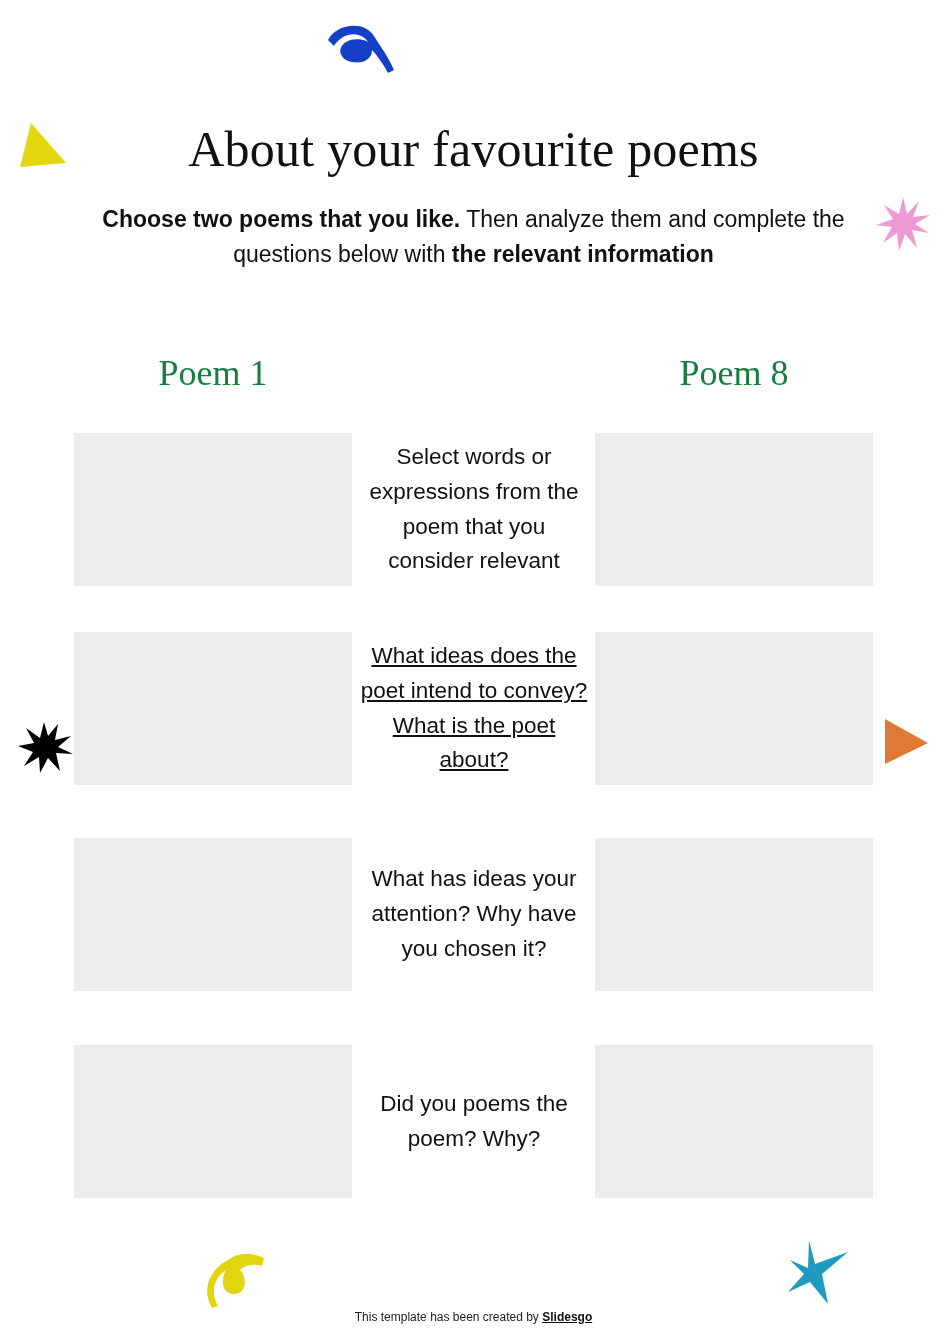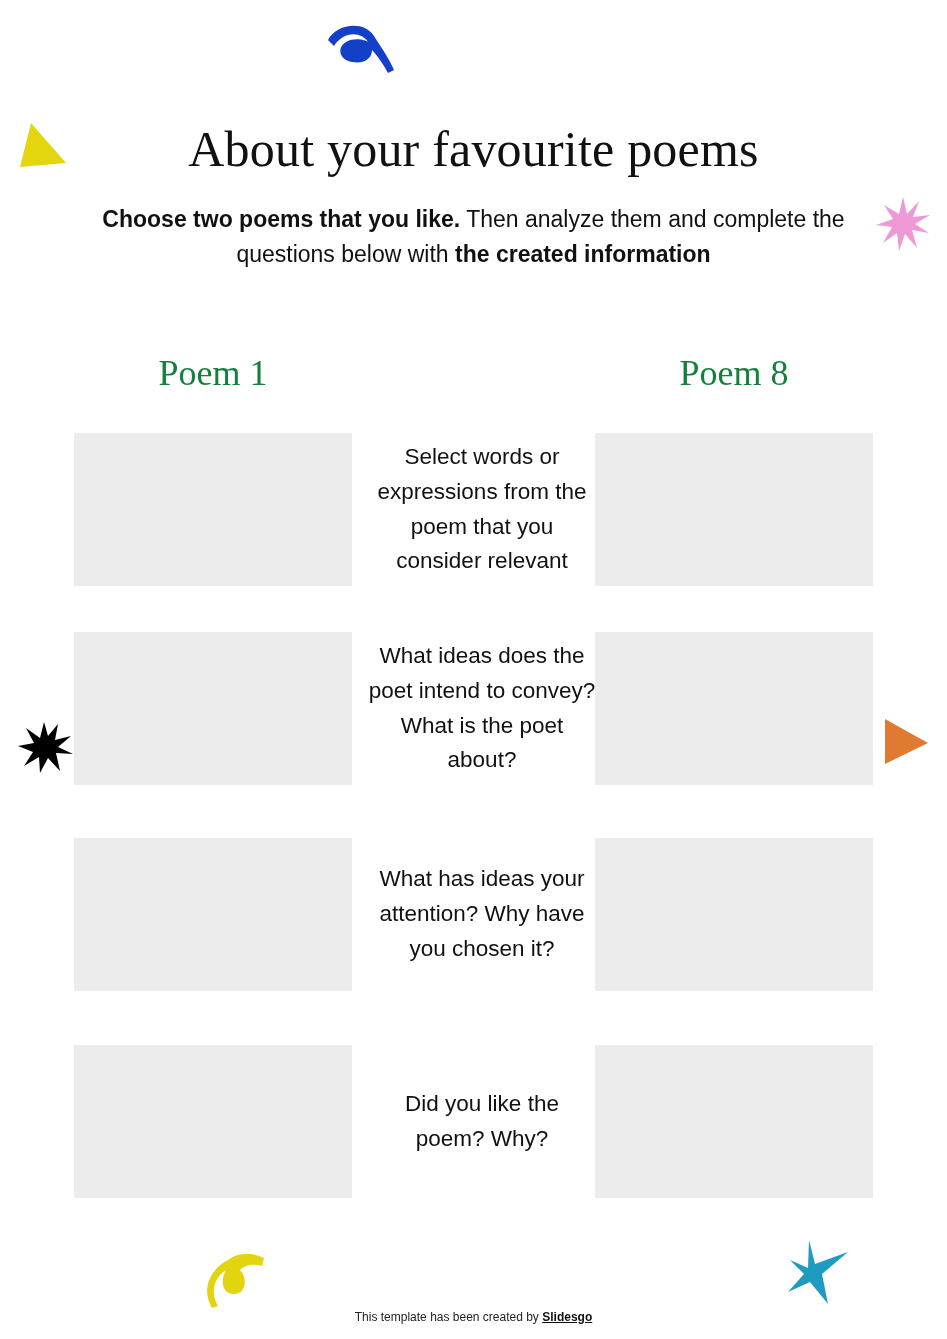--- a/index.html
+++ b/index.html
@@ -17,21 +17,21 @@
       font-size: 23px; line-height: 35px; color: #111;
     }
     .subtitle b { font-weight: bold; }
     .poem-head {
       top: 348px; width: 278px; text-align: center;
       font-family: "Liberation Serif", "DejaVu Serif", serif;
       font-size: 36px; line-height: 50px; color: #15803d;
     }
     .box { background: #ececec; width: 278px; height: 153px; }
     .question {
-      left: 368px; width: 228px; text-align: center;
+      left: 360px; width: 228px; text-align: center;
       font-family: "Liberation Sans", "DejaVu Sans", sans-serif;
       font-size: 22.5px; line-height: 34.7px; color: #111;
       display: flex; align-items: center; justify-content: center;
       height: 153px;
     }
     .footer {
       left: 0; width: 947px; top: 1309px; text-align: center;
       font-family: "Liberation Sans", "DejaVu Sans", sans-serif;
       font-size: 12px; line-height: 16px; color: #222;
     }
@@ -79,37 +79,37 @@
 
 <div class="abs" style="left:782px; top:1238px;">
   <svg width="72" height="72" viewBox="0 0 72 72">
     <polygon points="27,2 33,26 66,14 40,36 46,66 28,44 6,54 22,36 8,22 26,30" fill="#1f9ac0"></polygon>
   </svg>
 </div>
 
 <div class="abs title">About your favourite poems</div>
 
 <div class="abs subtitle">
-  <b>Choose two poems that you like.</b><span> Then analyze them and complete the questions below with </span><b>the created information</b>
+  <b>Choose two poems that you like.</b><span> Then analyze them and complete the questions below with </span><b>the relevant information</b>
 </div>
 
 <div class="abs poem-head" style="left:74px;">Poem 1</div>
 <div class="abs poem-head" style="left:595px;">Poem 8</div>
 
 <div class="abs box" style="left:74px; top:433px;"></div>
 <div class="abs question" style="top:433px;">Select words or expressions from the poem that you consider relevant</div>
 <div class="abs box" style="left:595px; top:433px;"></div>
 
 <div class="abs box" style="left:74px; top:632px;"></div>
-<div class="abs question" style="top:632px;">What ideas does the poet intend to convey? What is the poet about?</div>
+<div class="abs question" style="top:632px;text-decoration:underline;">What ideas does the poet intend to convey? What is the poet about?</div>
 <div class="abs box" style="left:595px; top:632px;"></div>
 
 <div class="abs box" style="left:74px; top:838px;"></div>
 <div class="abs question" style="top:838px;">What has ideas your attention? Why have you chosen it?</div>
 <div class="abs box" style="left:595px; top:838px;"></div>
 
 <div class="abs box" style="left:74px; top:1045px;"></div>
-<div class="abs question" style="top:1045px;">Did you like the poem? Why?</div>
+<div class="abs question" style="top:1045px;">Did you poems the poem? Why?</div>
 <div class="abs box" style="left:595px; top:1045px;"></div>
 
 <div class="abs footer">
   <span>This template has been created by </span><a>Slidesgo</a>
 </div>
 
 </body></html>

